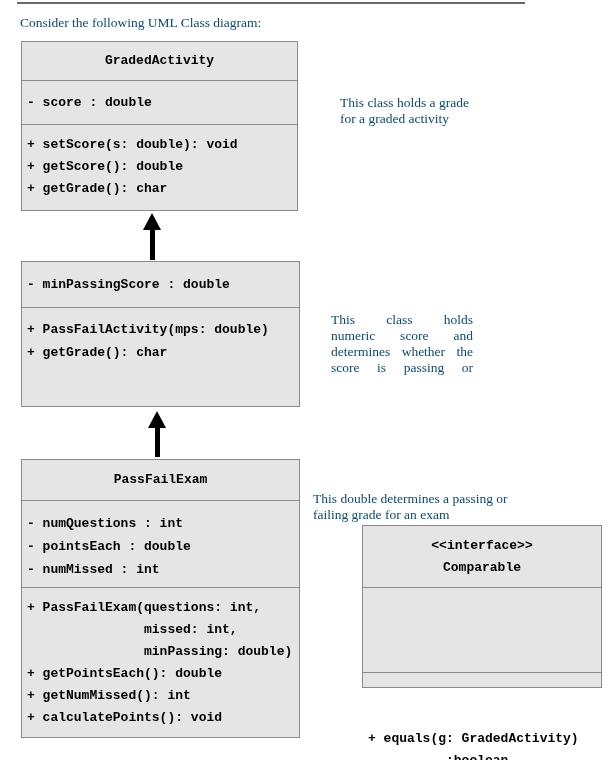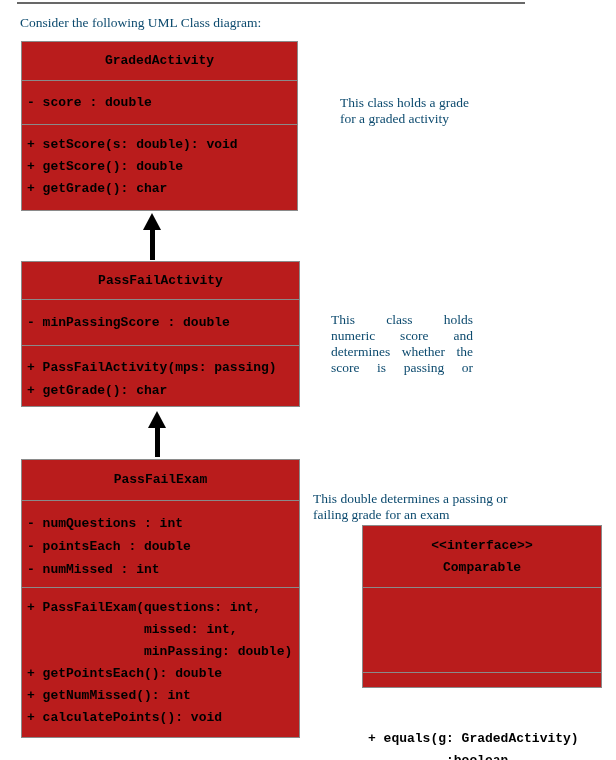--- a/index.html
+++ b/index.html
@@ -26,21 +26,21 @@
     background: #686868;
   }
   .intro {
     position: absolute;
     left: 20px; top: 15px;
     white-space: pre;
   }
   .uml-box {
     position: absolute;
     border: 1px solid #8a8a8a;
-    background: #b91c1c;
+    background: #e5e5e5;
     box-sizing: border-box;
     display: flex;
     flex-direction: column;
     font-family: "Liberation Mono", "DejaVu Sans Mono", monospace;
     font-weight: bold;
     font-size: 13px;
     color: #000000;
   }
   .uml-title {
     border-bottom: 1px solid #8a8a8a;
@@ -128,26 +128,25 @@
     <div>This class holds a grade</div>
     <div>for a graded activity</div>
   </div>
 
   <div class="arrow" style="left:143px; top:213px; width:18px; height:47px;">
     <div class="head"></div>
     <div class="shaft" style="height:31px;"></div>
   </div>
 
   <div class="uml-box" style="left:21px; top:261px; width:279px; height:146px;">
-    <div class="uml-title" style="height:38px;">PassFailActivity</div>
     <div class="uml-attrs vcenter" style="height:46px;">
       <div class="uml-line">- minPassingScore : double</div>
     </div>
     <div class="uml-methods" style="padding-top:10px; line-height:23px;">
-      <div class="uml-line">+ PassFailActivity(mps: passing)</div>
+      <div class="uml-line">+ PassFailActivity(mps: double)</div>
       <div class="uml-line">+ getGrade(): char</div>
     </div>
   </div>
 
   <div class="note serif" style="left:331px; top:281px; width:142px;">
     <div class="jline">This class holds</div>
     <div class="jline">numeric score and</div>
     <div class="jline">determines whether the</div>
     <div class="jline">score is passing or</div>
   </div>

